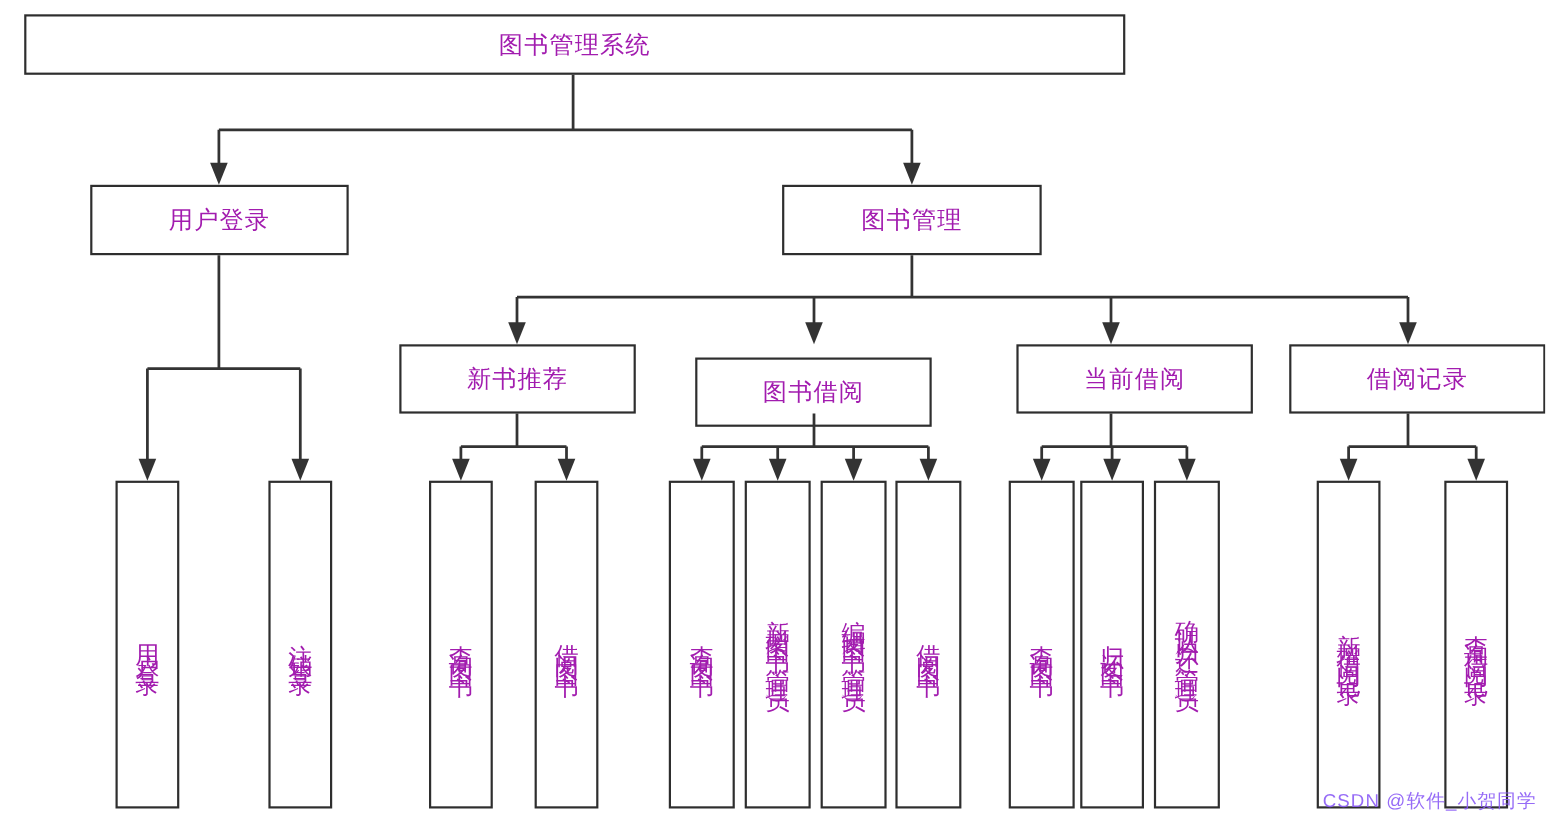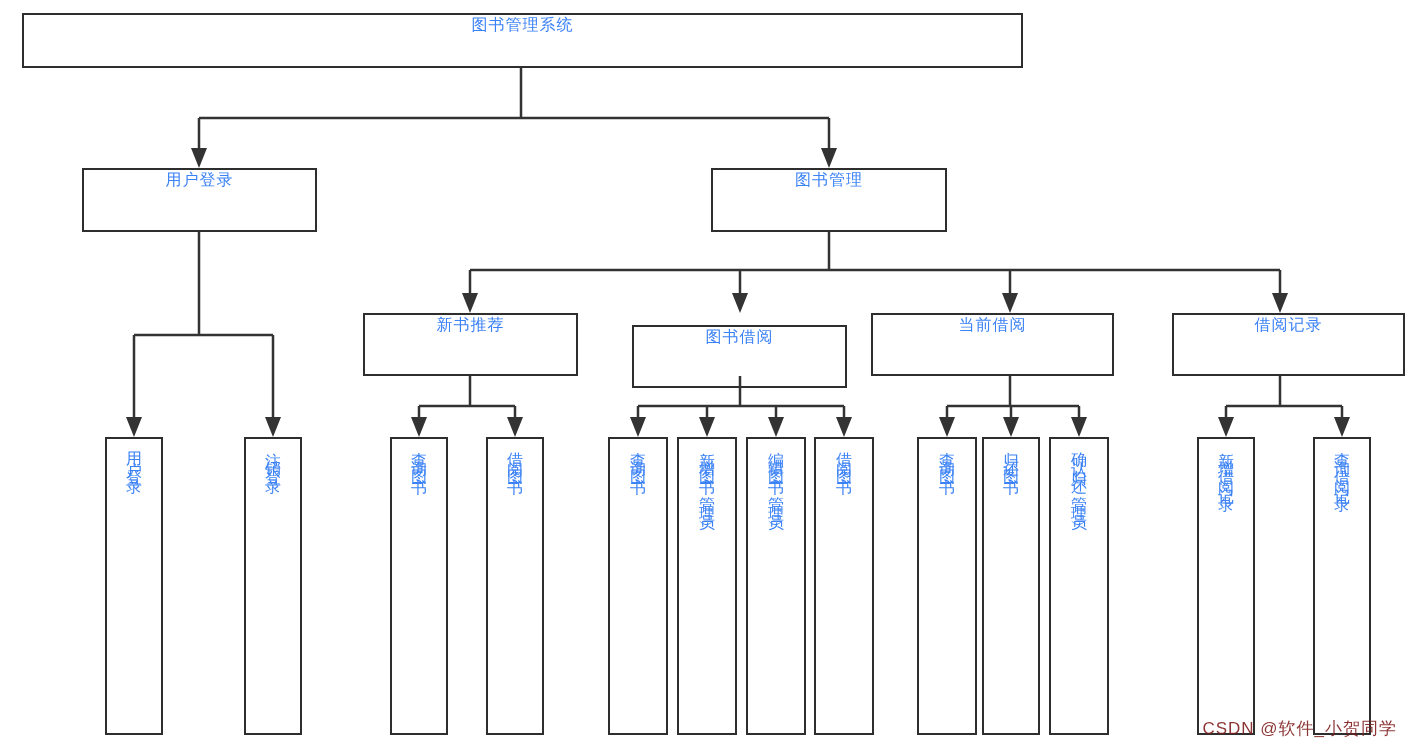--- a/index.html
+++ b/index.html
@@ -10,23 +10,24 @@
     background: #ffffff;
     font-family: "Liberation Sans", "DejaVu Sans", sans-serif;
     overflow: hidden;
   }
   .node {
     position: absolute;
     box-sizing: border-box;
     background: #ffffff;
     border: 2.5px solid #2e2e2e;
     display: flex;
+    align-items: center;
     justify-content: center;
-    color: #3b82f6;
-    font-size: 16px;
+    color: #a21caf;
+    font-size: 22px;
     letter-spacing: 1px;
     z-index: 1;
   }
   .leaf span {
     writing-mode: vertical-rl;
     text-orientation: mixed;
     letter-spacing: 9px;
     line-height: 1;
     white-space: nowrap;
   }
@@ -37,21 +38,21 @@
     z-index: 2;
     pointer-events: none;
   }
   #edges path { stroke: #333333; stroke-width: 2.5; fill: none; }
   #edges polygon { fill: #333333; stroke: none; }
   .watermark {
     position: absolute;
     right: 8px;
     bottom: 7px;
     font-size: 17px;
-    color: #7f1d1d;
+    color: #8b5cf6;
     opacity: 0.9;
     letter-spacing: 1px;
     z-index: 3;
     white-space: nowrap;
   }
 </style>
 </head>
 <body>
 
 <div id="canvas">
@@ -109,21 +110,21 @@
   <div class="node" style="left:711px; top:168px; width:236px; height:64px;">
     <span>图书管理</span>
   </div>
 
   <div class="node" style="left:363px; top:313px; width:215px; height:63px;">
     <span>新书推荐</span>
   </div>
   <div class="node" style="left:632px; top:313px; width:215px; height:63px;margin-top:12px;">
     <span>图书借阅</span>
   </div>
-  <div class="node" style="left:871px; top:313px; width:243px; height:63px;">
+  <div class="node" style="left:924px; top:313px; width:215px; height:63px;">
     <span>当前借阅</span>
   </div>
   <div class="node" style="left:1172px; top:313px; width:233px; height:63px;">
     <span>借阅记录</span>
   </div>
 
   <div class="node leaf" style="left:105px; top:437px; width:58px; height:298px;">
     <span>用户登录</span>
   </div>
   <div class="node leaf" style="left:244px; top:437px; width:58px; height:298px;">

